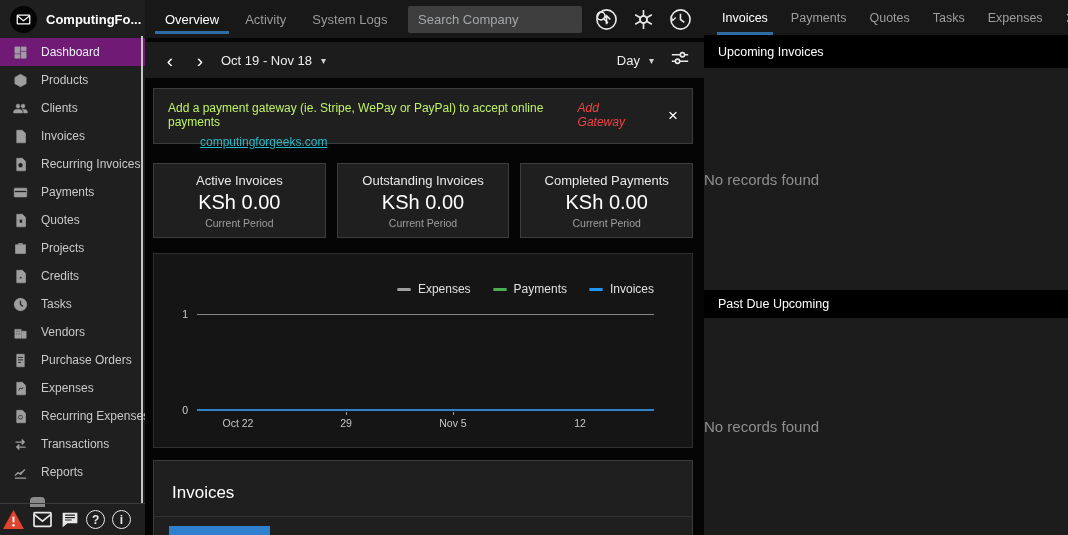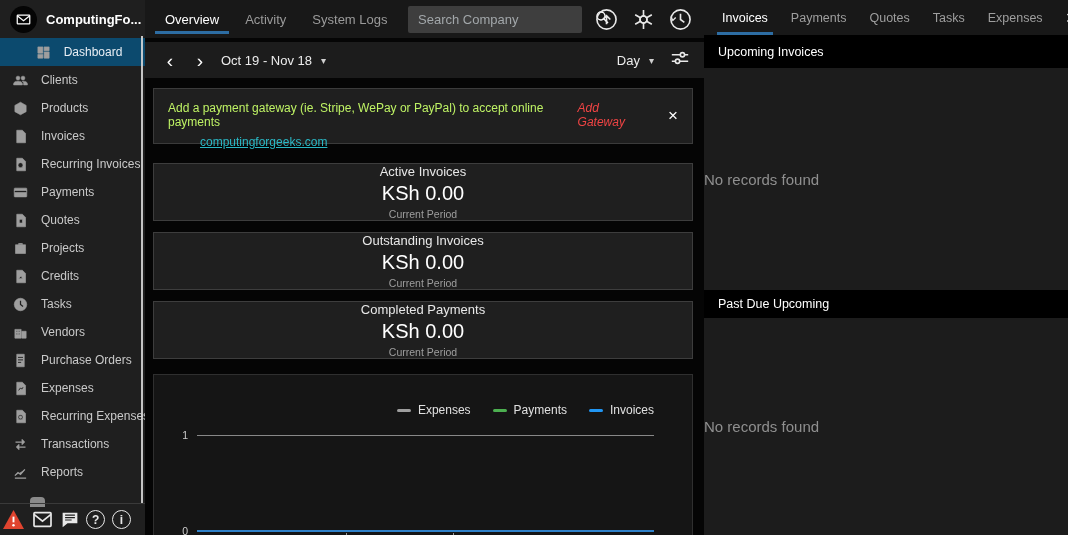--- a/index.html
+++ b/index.html
@@ -8,21 +8,21 @@
   .app { position:relative; width:1068px; height:535px; background:#000; overflow:hidden; }
 
   
   .sidebar { position:absolute; left:0; top:0; width:145px; height:535px; background:#1f1f1f; }
   .company-row { height:38px; display:flex; align-items:center; padding-left:10px; gap:9px; }
   .logo-circle { width:27px; height:27px; border-radius:50%; background:#050505; display:flex; align-items:center; justify-content:center; flex-shrink:0; }
   .company-name { color:#fff; font-size:13px; font-weight:bold; white-space:nowrap; }
   .company-caret { color:#cfcfcf; font-size:10px; margin-left:1px; }
   .nav { position:relative; }
   .nav-item { height:28px; display:flex; align-items:center; padding-left:13px; gap:13px; cursor:pointer; }
-  .nav-item.active { background:#0c4a6e;justify-content:center; }
+  .nav-item.active { background:#701a75; }
   .nav-item .micon { width:15px; height:15px; display:flex; align-items:center; justify-content:center; flex-shrink:0; }
   .nav-item .micon svg { width:15px; height:15px; fill:#9e9e9e; stroke:#9e9e9e; }
   .nav-label { color:#c9c9c9; font-size:12px; white-space:nowrap; }
   .nav-item.active .nav-label { color:#e8eef4; }
   .scroll-thumb { position:absolute; left:141px; top:36px; width:2px; height:468px; background:#d6d6d6; opacity:.9; }
   .partial-icon { position:absolute; left:30px; top:497px; width:15px; height:10px; overflow:hidden; }
   .partial-icon div { width:15px; height:15px; border-radius:4px; background:#8a8a8a; }
   .sidebar-footer { position:absolute; left:0; bottom:0; width:145px; height:32px; border-top:1px solid #3a3a3a; display:flex; align-items:center; justify-content:space-between; padding:0 14px 0 2px; }
   .sidebar-footer svg { display:block; }
   .circle-glyph { width:19px; height:19px; border:1.7px solid #e8e8e8; border-radius:50%; display:flex; align-items:center; justify-content:center; color:#e8e8e8; font-size:12px; font-weight:bold; }
@@ -50,21 +50,21 @@
   .content { position:relative; }
   .card { background:#1f1f1f; border:1px solid #3b3b3b; margin-left:8px; margin-right:11px; }
 
   .banner { margin-top:10px; height:56px; }
   .banner-row1 { display:flex; align-items:center; padding:12px 14px 0 14px; }
   .banner-msg { color:#bef264; font-size:12px; }
   .banner-action { margin-left:auto; color:#ef4444; font-size:12px; cursor:pointer;font-style:italic; }
   .banner-close { margin-left:22px; color:#fff; font-size:17px; line-height:1; cursor:pointer; }
   .banner-link { margin:6px 0 0 46px; color:#2ab8c5; font-size:12px; text-decoration:underline; cursor:pointer; display:inline-block; }
 
-  .stats { display:flex; gap:11px; margin:19px 11px 0 8px;flex-direction:column; }
+  .stats { display:flex; gap:11px; margin:19px 11px 0 8px; }
   .stat-card { flex:1; height:75px; background:#1f1f1f; border:1px solid #3d3d3d; display:flex; flex-direction:column; align-items:center; justify-content:center; gap:3px; }
   .stat-title { color:#e8e8e8; font-size:13px; }
   .stat-value { color:#fff; font-size:20px; }
   .stat-period { color:#9e9e9e; font-size:10.5px; }
 
   .chart-card { margin-top:15px; height:195px; background:#151515; border-color:#2f2f2f; position:relative; }
   .legend { position:absolute; top:28px; right:38px; display:flex; align-items:center; gap:22px; }
   .legend-item { display:flex; align-items:center; gap:7px; }
   .dash { width:14px; height:3px; border-radius:2px; }
   .dash-0 { background:#9e9e9e; } .dash-1 { background:#4caf50; } .dash-2 { background:#2196f3; }
@@ -119,32 +119,32 @@
         <span class="micon">
             <svg viewBox="0 0 24 24">
               <path d="M3 3h8v10H3zM13 3h8v6h-8zM13 11h8v10h-8zM3 15h8v6H3z"></path>
             </svg>
           </span>
         <span class="nav-label">Dashboard</span>
       </div>
       <div class="nav-item">
         <span class="micon">
             <svg viewBox="0 0 24 24">
+              <path d="M12 2l9 5v10l-9 5-9-5V7z"></path>
+            </svg>
+          </span>
+        <span class="nav-label">Products</span>
+      </div>
+      <div class="nav-item">
+        <span class="micon">
+            <svg viewBox="0 0 24 24">
               <path d="M8 11a3 3 0 100-6 3 3 0 000 6zm8 0a3 3 0 100-6 3 3 0 000 6zM8 13c-2.7 0-7 1.3-7 4v2h14v-2c0-2.7-4.3-4-7-4zm8 0c-.4 0-.8 0-1.2.1 1.4.9 2.2 2.2 2.2 3.9v2h6v-2c0-2.7-4.3-4-7-4z"></path>
             </svg>
           </span>
         <span class="nav-label">Clients</span>
-      </div>
-      <div class="nav-item">
-        <span class="micon">
-            <svg viewBox="0 0 24 24">
-              <path d="M12 2l9 5v10l-9 5-9-5V7z"></path>
-            </svg>
-          </span>
-        <span class="nav-label">Products</span>
       </div>
       <div class="nav-item">
         <span class="micon">
             <svg viewBox="0 0 24 24">
               <path d="M6 2h9l5 5v15H6z"></path>
             </svg>
           </span>
         <span class="nav-label">Invoices</span>
       </div>
       <div class="nav-item">

